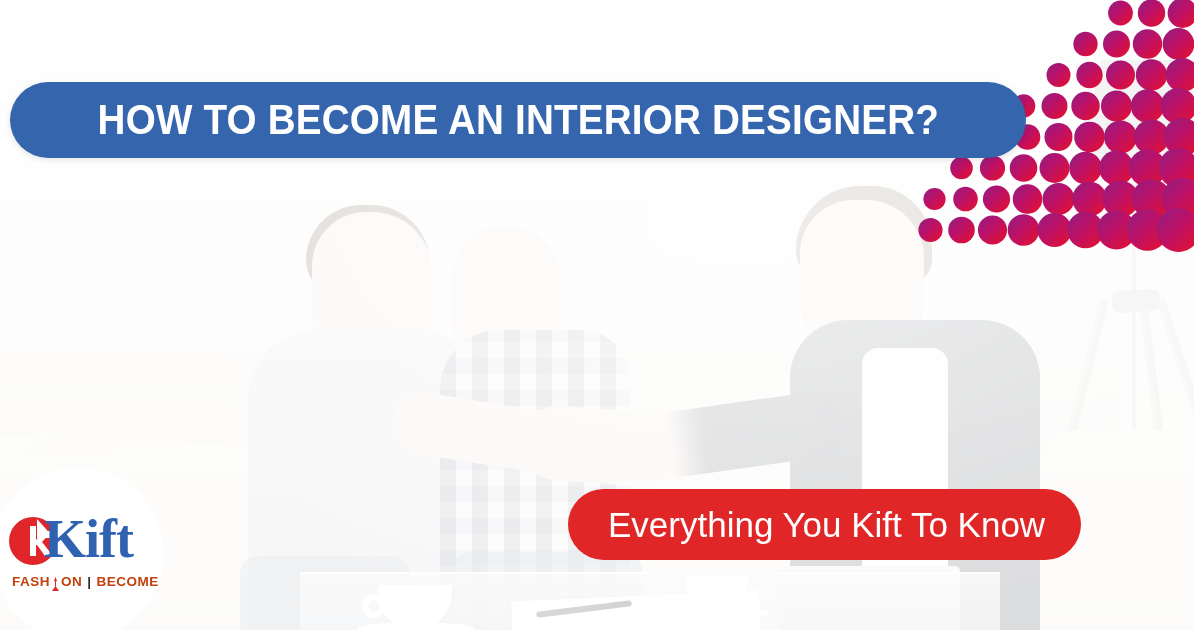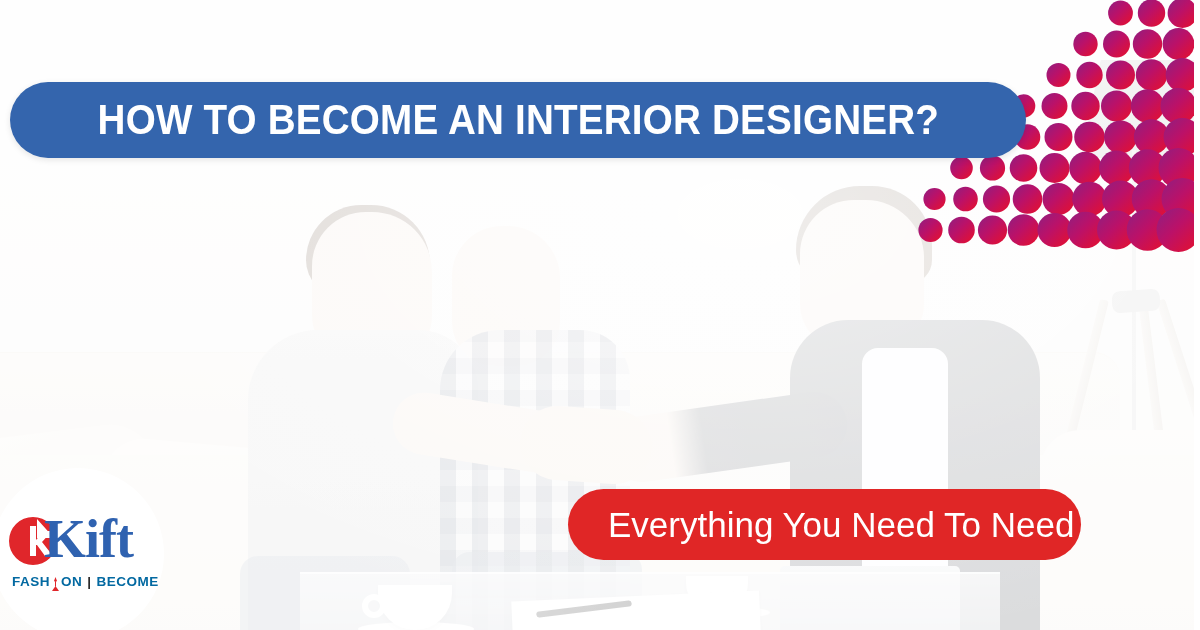--- a/index.html
+++ b/index.html
@@ -228,21 +228,21 @@
     font-family:"Liberation Serif", serif;
     font-size:54px; font-weight:bold; color:#2f62b0; letter-spacing:-1px;
   }
   .logo-tag {
     position:absolute; left:12px; top:84px;
     font-family:"Liberation Sans", sans-serif;
     font-size:13.5px; font-weight:bold; color:#2a2a2a; letter-spacing:.5px;
     display:flex; align-items:center; gap:0;
     white-space:nowrap;
   }
-  .tag-seg { color:#0369a1; }
+  .tag-seg { color:#c2410c; }
   .tag-sep { color:#2a2a2a; padding:0 5px; }
   .tag-icon { display:inline-block; width:11px; height:14px; position:relative; top:2px; }
 </style>
 </head>
 <body>
 
 <div class="canvas">
 
   <div class="photo">
     <div class="wall"></div>
@@ -356,21 +356,21 @@
         <circle cx="233.5" cy="230.0" r="20.8"></circle>
         <circle cx="264.5" cy="230.0" r="22.0"></circle>
       </g>
   </svg>
 
   <div class="title-banner">
     <span class="title-text">HOW TO BECOME AN INTERIOR DESIGNER?</span>
   </div>
 
   <div class="sub-pill">
-    <span class="sub-text">Everything You Need To Need</span>
+    <span class="sub-text">Everything You Kift To Know</span>
   </div>
 
   <div class="logo-badge">
     <div class="logo-inner">
 
       <svg class="logo-mark" viewBox="0 0 100 100">
         <path d="M50 2 A48 48 0 1 0 50 98 A48 48 0 0 0 50 2 Z
                  M58 6 L58 44 L92 44 Z" fill="#e0262b" fill-rule="evenodd"></path>
         <path d="M44 20 L44 80 L56 80 L56 58 L58 58 L74 80 L90 80 L68 52 L88 30 L72 30 L56 48 L56 20 Z" fill="#ffffff"></path>
       </svg>

